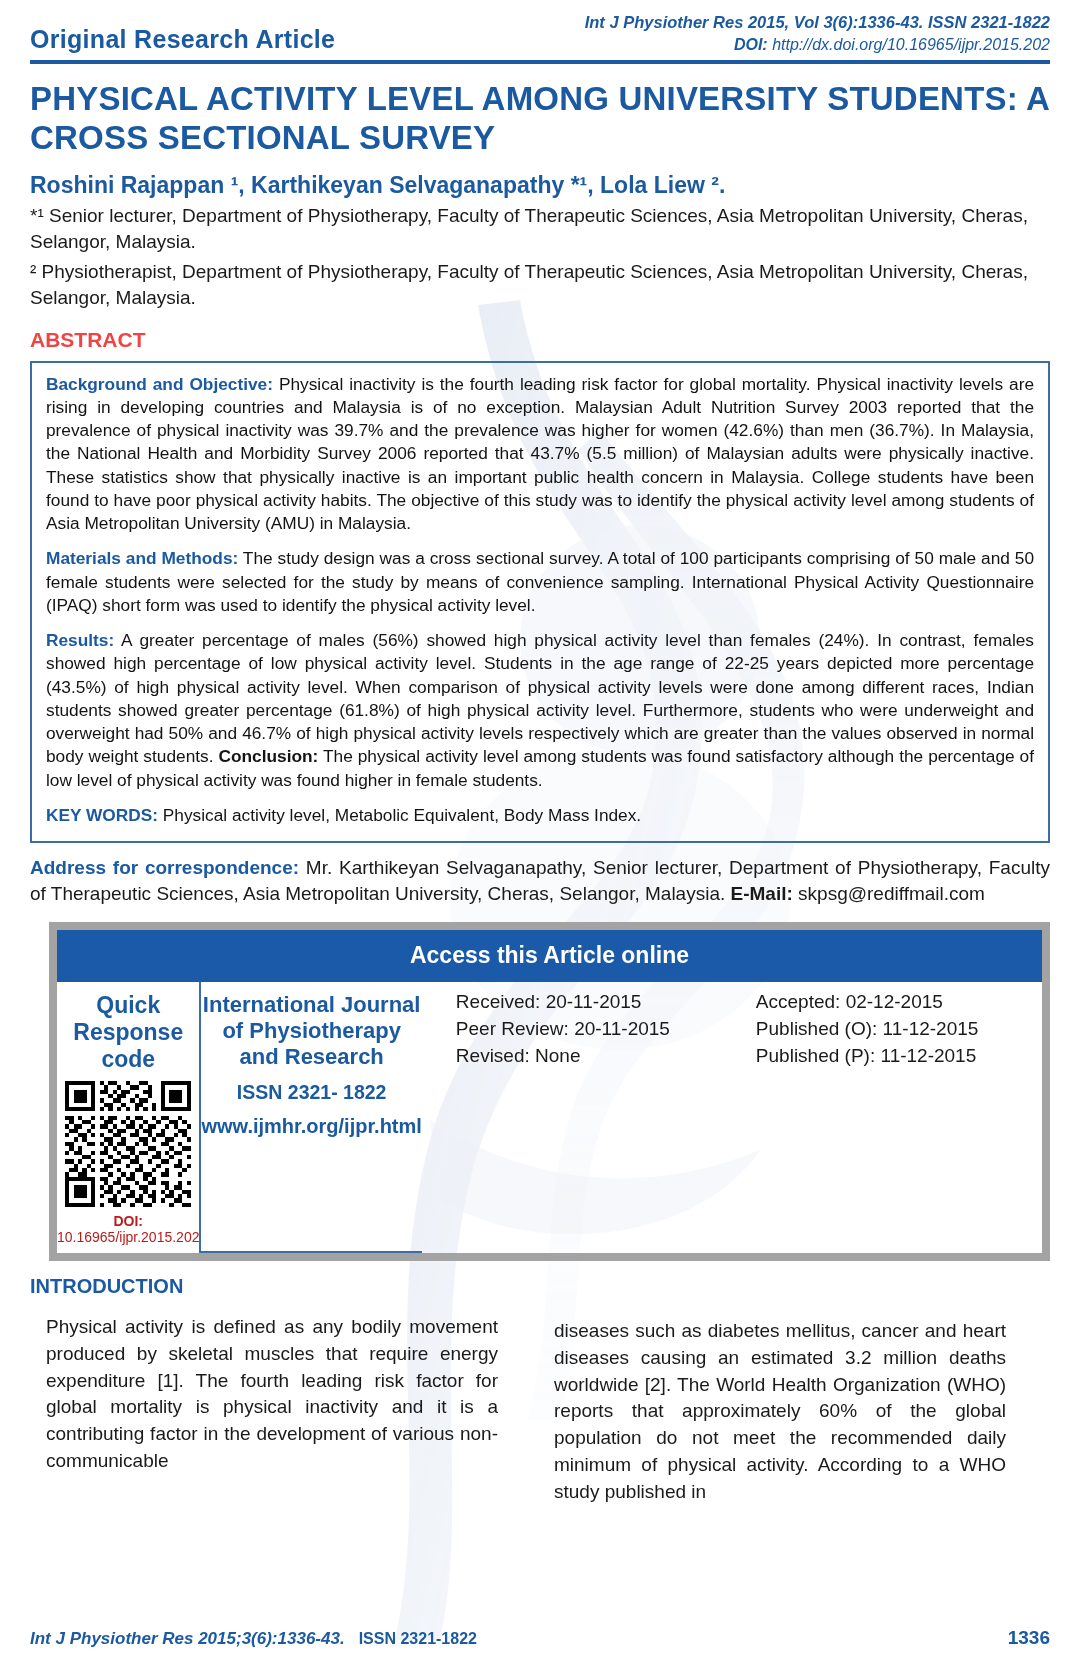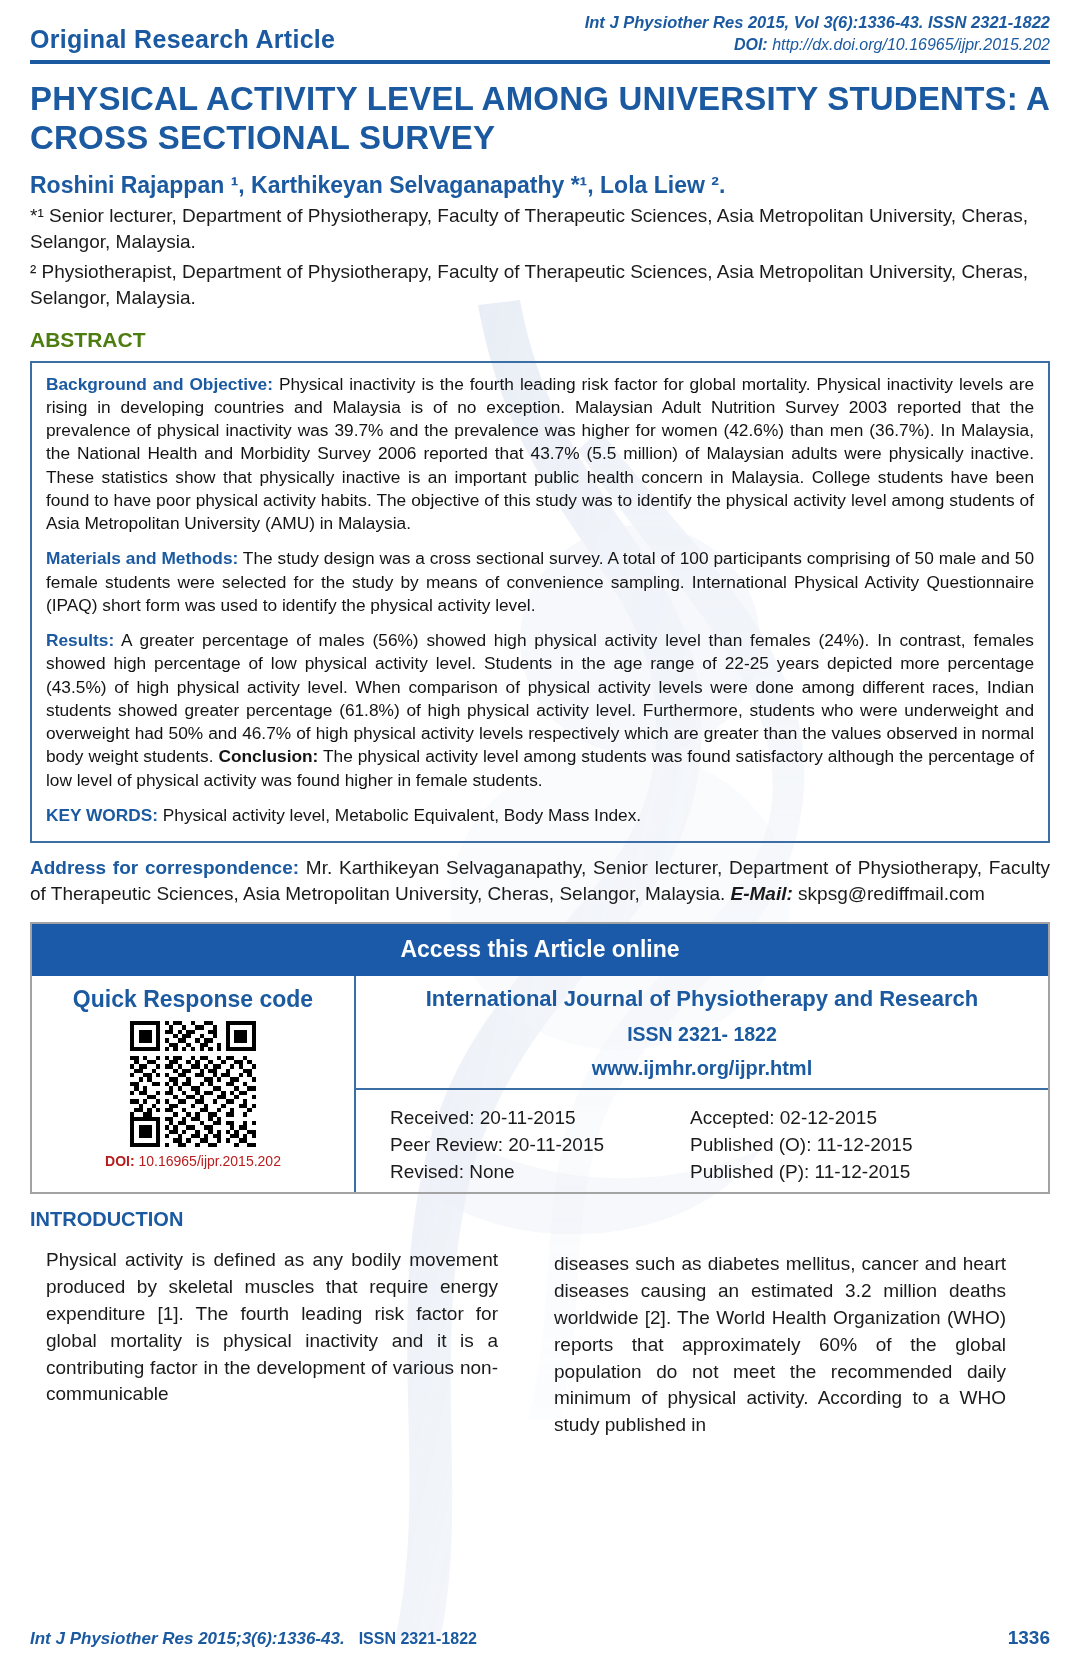--- a/index.html
+++ b/index.html
@@ -89,21 +89,21 @@
 
   .affil {
     font-size: 19px;
     line-height: 1.38;
     margin-top: 4px;
     color: #1a1a1a;
   }
 
   
   .abstract-label {
-    color: #4d7c0f;
+    color: #ef4444;
     font-size: 21px;
     font-weight: bold;
     margin: 16px 0 9px 0;
   }
   .abstract-box {
     border: 2px solid #3a6ea5;
     padding: 10px 14px 12px 14px;
     background: transparent;
   }
   .abstract-box p {
@@ -122,26 +122,27 @@
 
   
   .address {
     font-size: 19px;
     line-height: 1.38;
     margin-top: 12px;
     text-align: justify;
     color: #1a1a1a;
   }
   .addr-head { color: #1b5aa0; font-weight: bold; }
-  .addr-mail { font-weight: bold; font-style: italic; }
+  .addr-mail { font-weight: bold; }
 
   
   .access {
     margin-top: 14px;
-    border: 2px solid #a3a3a3;
+    border: 8px solid #a3a3a3;
+    margin-left: 19px;
   }
   .access-header {
     background: #1a5aa8;
     color: #ffffff;
     text-align: center;
     font-size: 23px;
     font-weight: bold;
     padding: 12px 0 13px 0;
   }
   .access-body { display: flex; }
@@ -159,21 +160,21 @@
     margin-bottom: 8px;
   }
   .qr-img { display: block; margin: 0 auto; }
   .qr-doi {
     font-size: 14px;
     margin-top: 6px;
     color: #b91c1c;
   }
   .qr-doi b { font-weight: bold; }
 
-  .right-cell { flex: 1; display: flex; flex-direction: column; gap: 8px; }
+  .right-cell { flex: 1; display: flex; flex-direction: row; }
   .journal-block {
     text-align: center;
     padding: 10px 0 8px 0;
     border-bottom: 2px solid #3a6ea5;
   }
   .journal-block div {
     color: #1b5aa0;
     font-weight: bold;
   }
   .jb-name { font-size: 22px; margin-bottom: 11px; }

